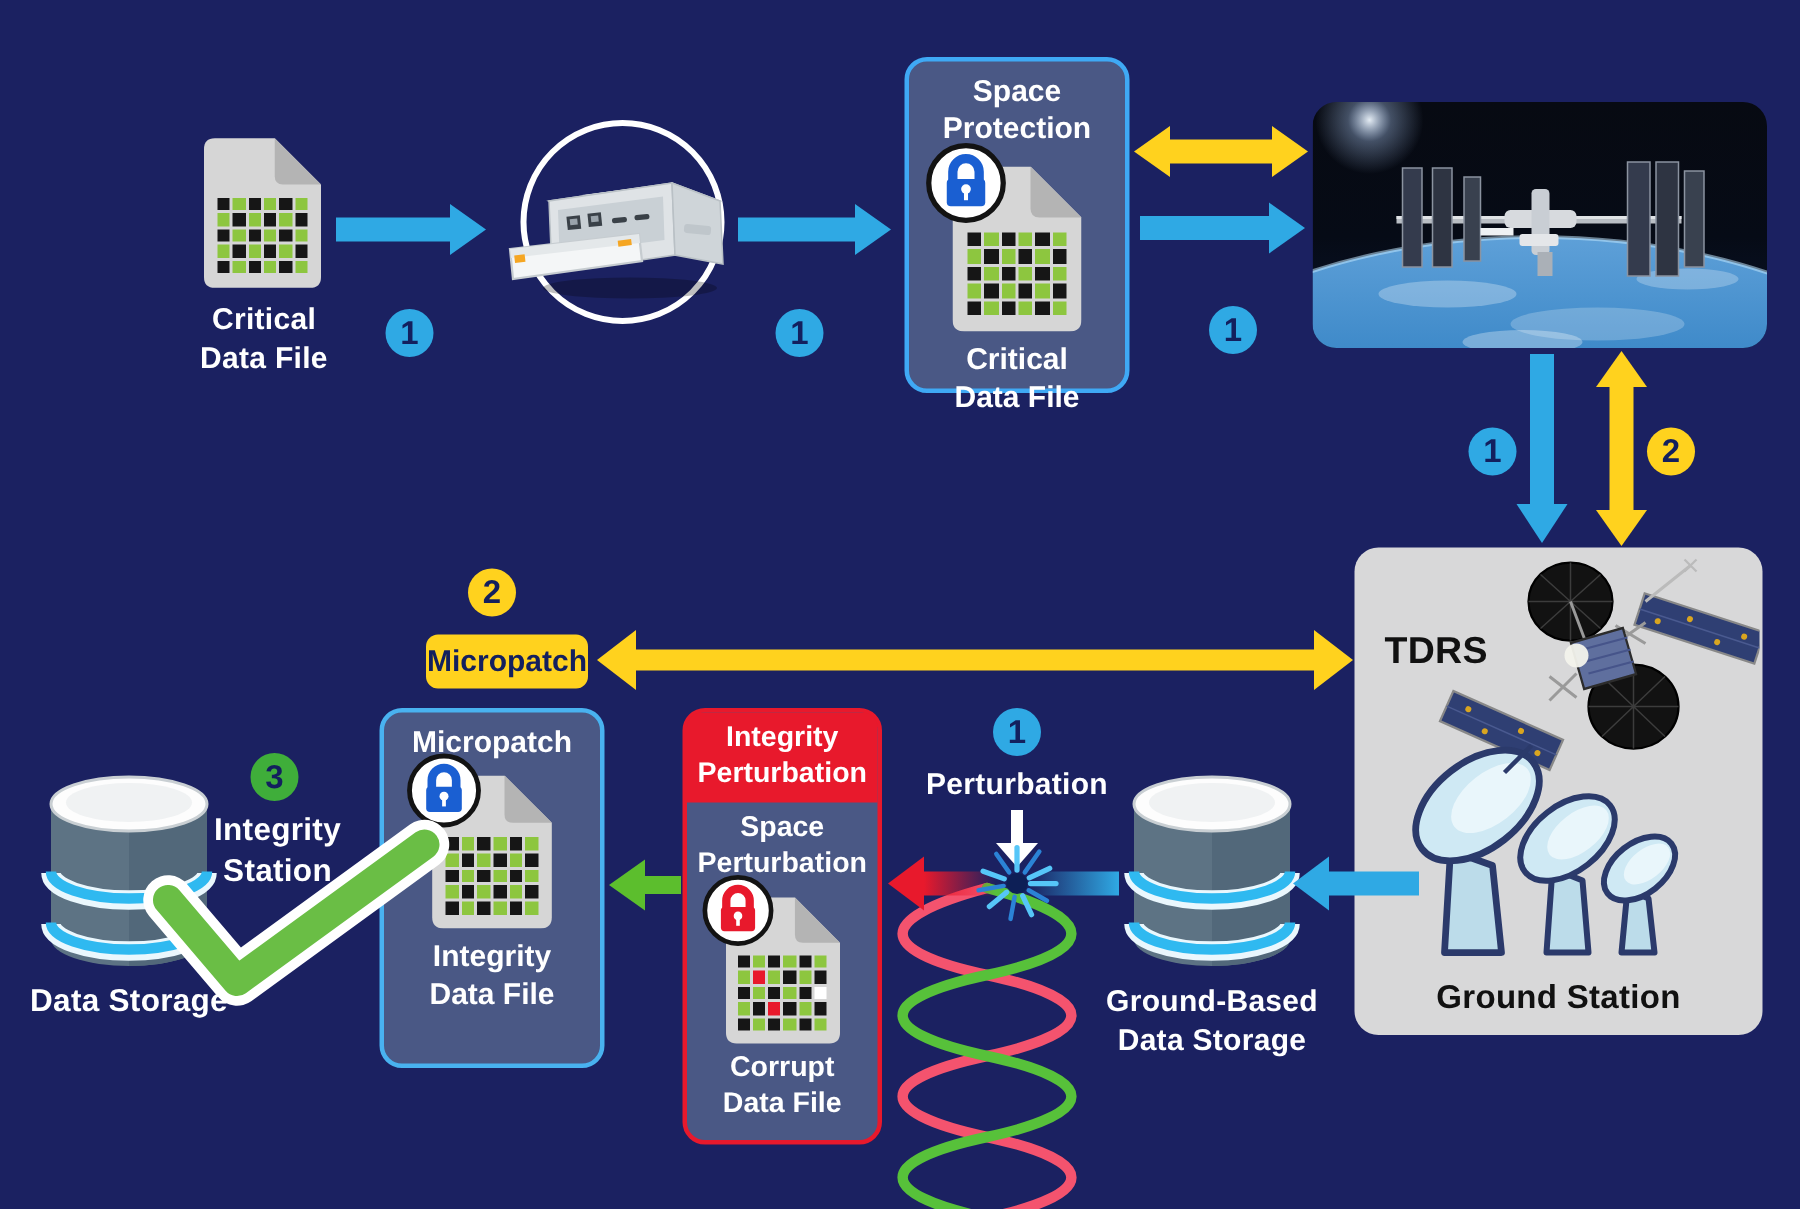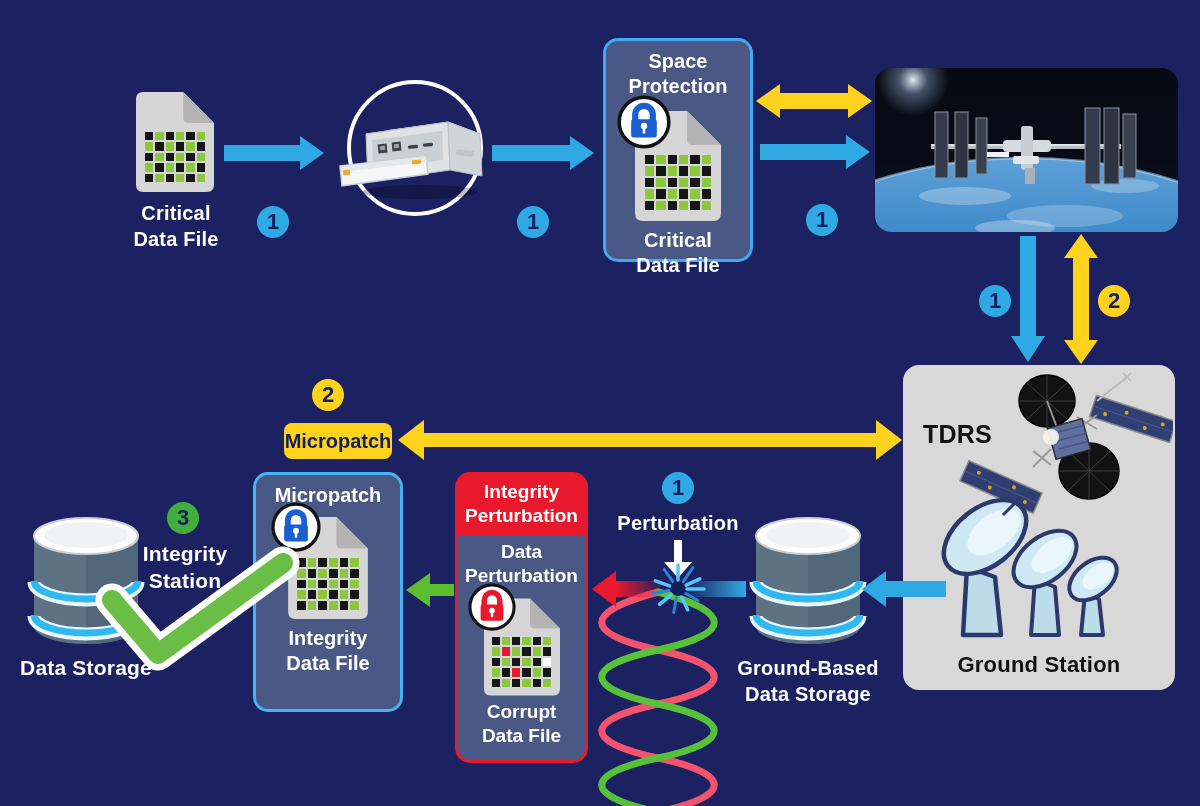--- a/index.html
+++ b/index.html
@@ -329,21 +329,21 @@
       <span>1</span>
     </div>
   <div class="lbl" style="left:593px;top:510px;width:170px;">Perturbation</div>
 
   <div class="panel red-frame" style="left:455px;top:472px;width:133px;height:291px;">
     <div class="redheader">
       <div>Integrity</div>
       <div>Perturbation</div>
     </div>
     <div class="plabel" style="margin-top:5px;font-size:19px;line-height:24px;">
-      <div>Data</div>
+      <div>Space</div>
       <div>Perturbation</div>
     </div>
     <div class="filewrap" style="width:76px;height:98px;margin-top:10px;">
       <svg class="page" viewBox="0 0 86 110">
         <path d="M8,0 H52 L86,34 V102 Q86,110 78,110 H8 Q0,110 0,102 V8 Q0,0 8,0 Z" fill="#d6d6d6"></path>
         <path d="M52,0 L86,34 H58 Q52,34 52,28 Z" fill="#b4b4b4"></path>
       </svg>
       <div class="checker" style="left:8px;top:39px;width:60px;height:50px;">
           <div style="background: rgb(22, 22, 22);"></div>
           <div style="background: rgb(141, 198, 63);"></div>

